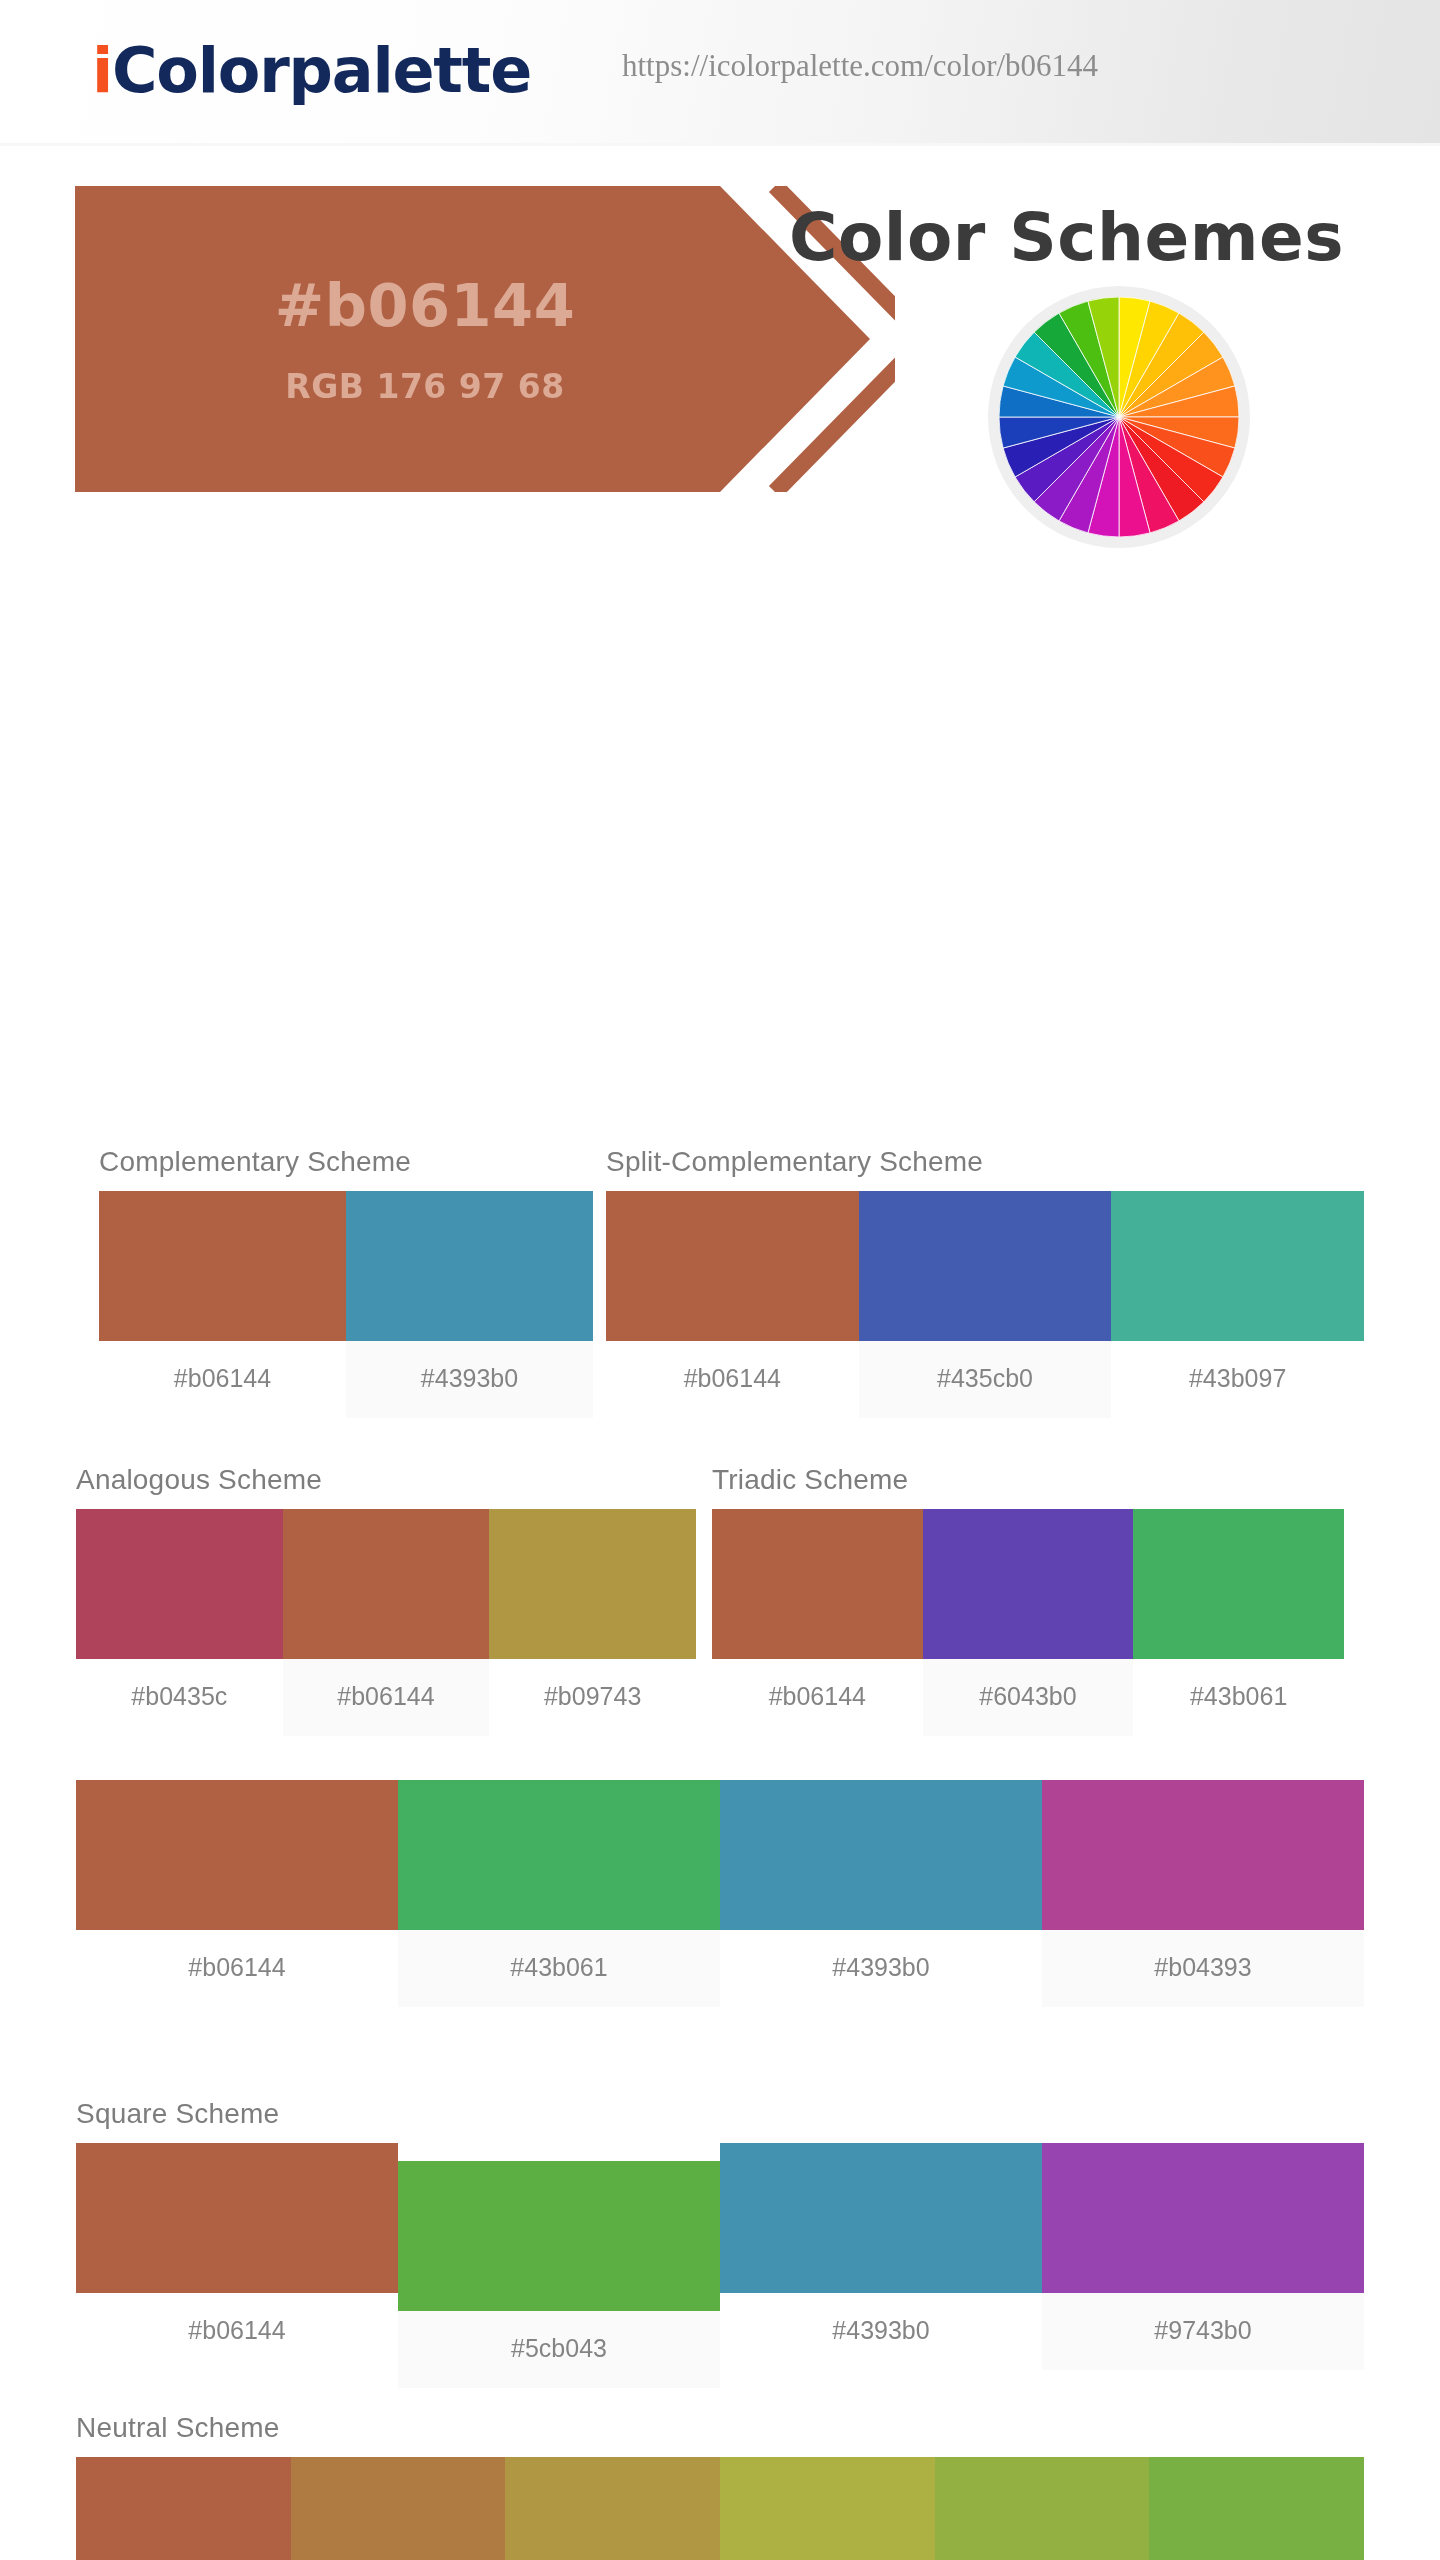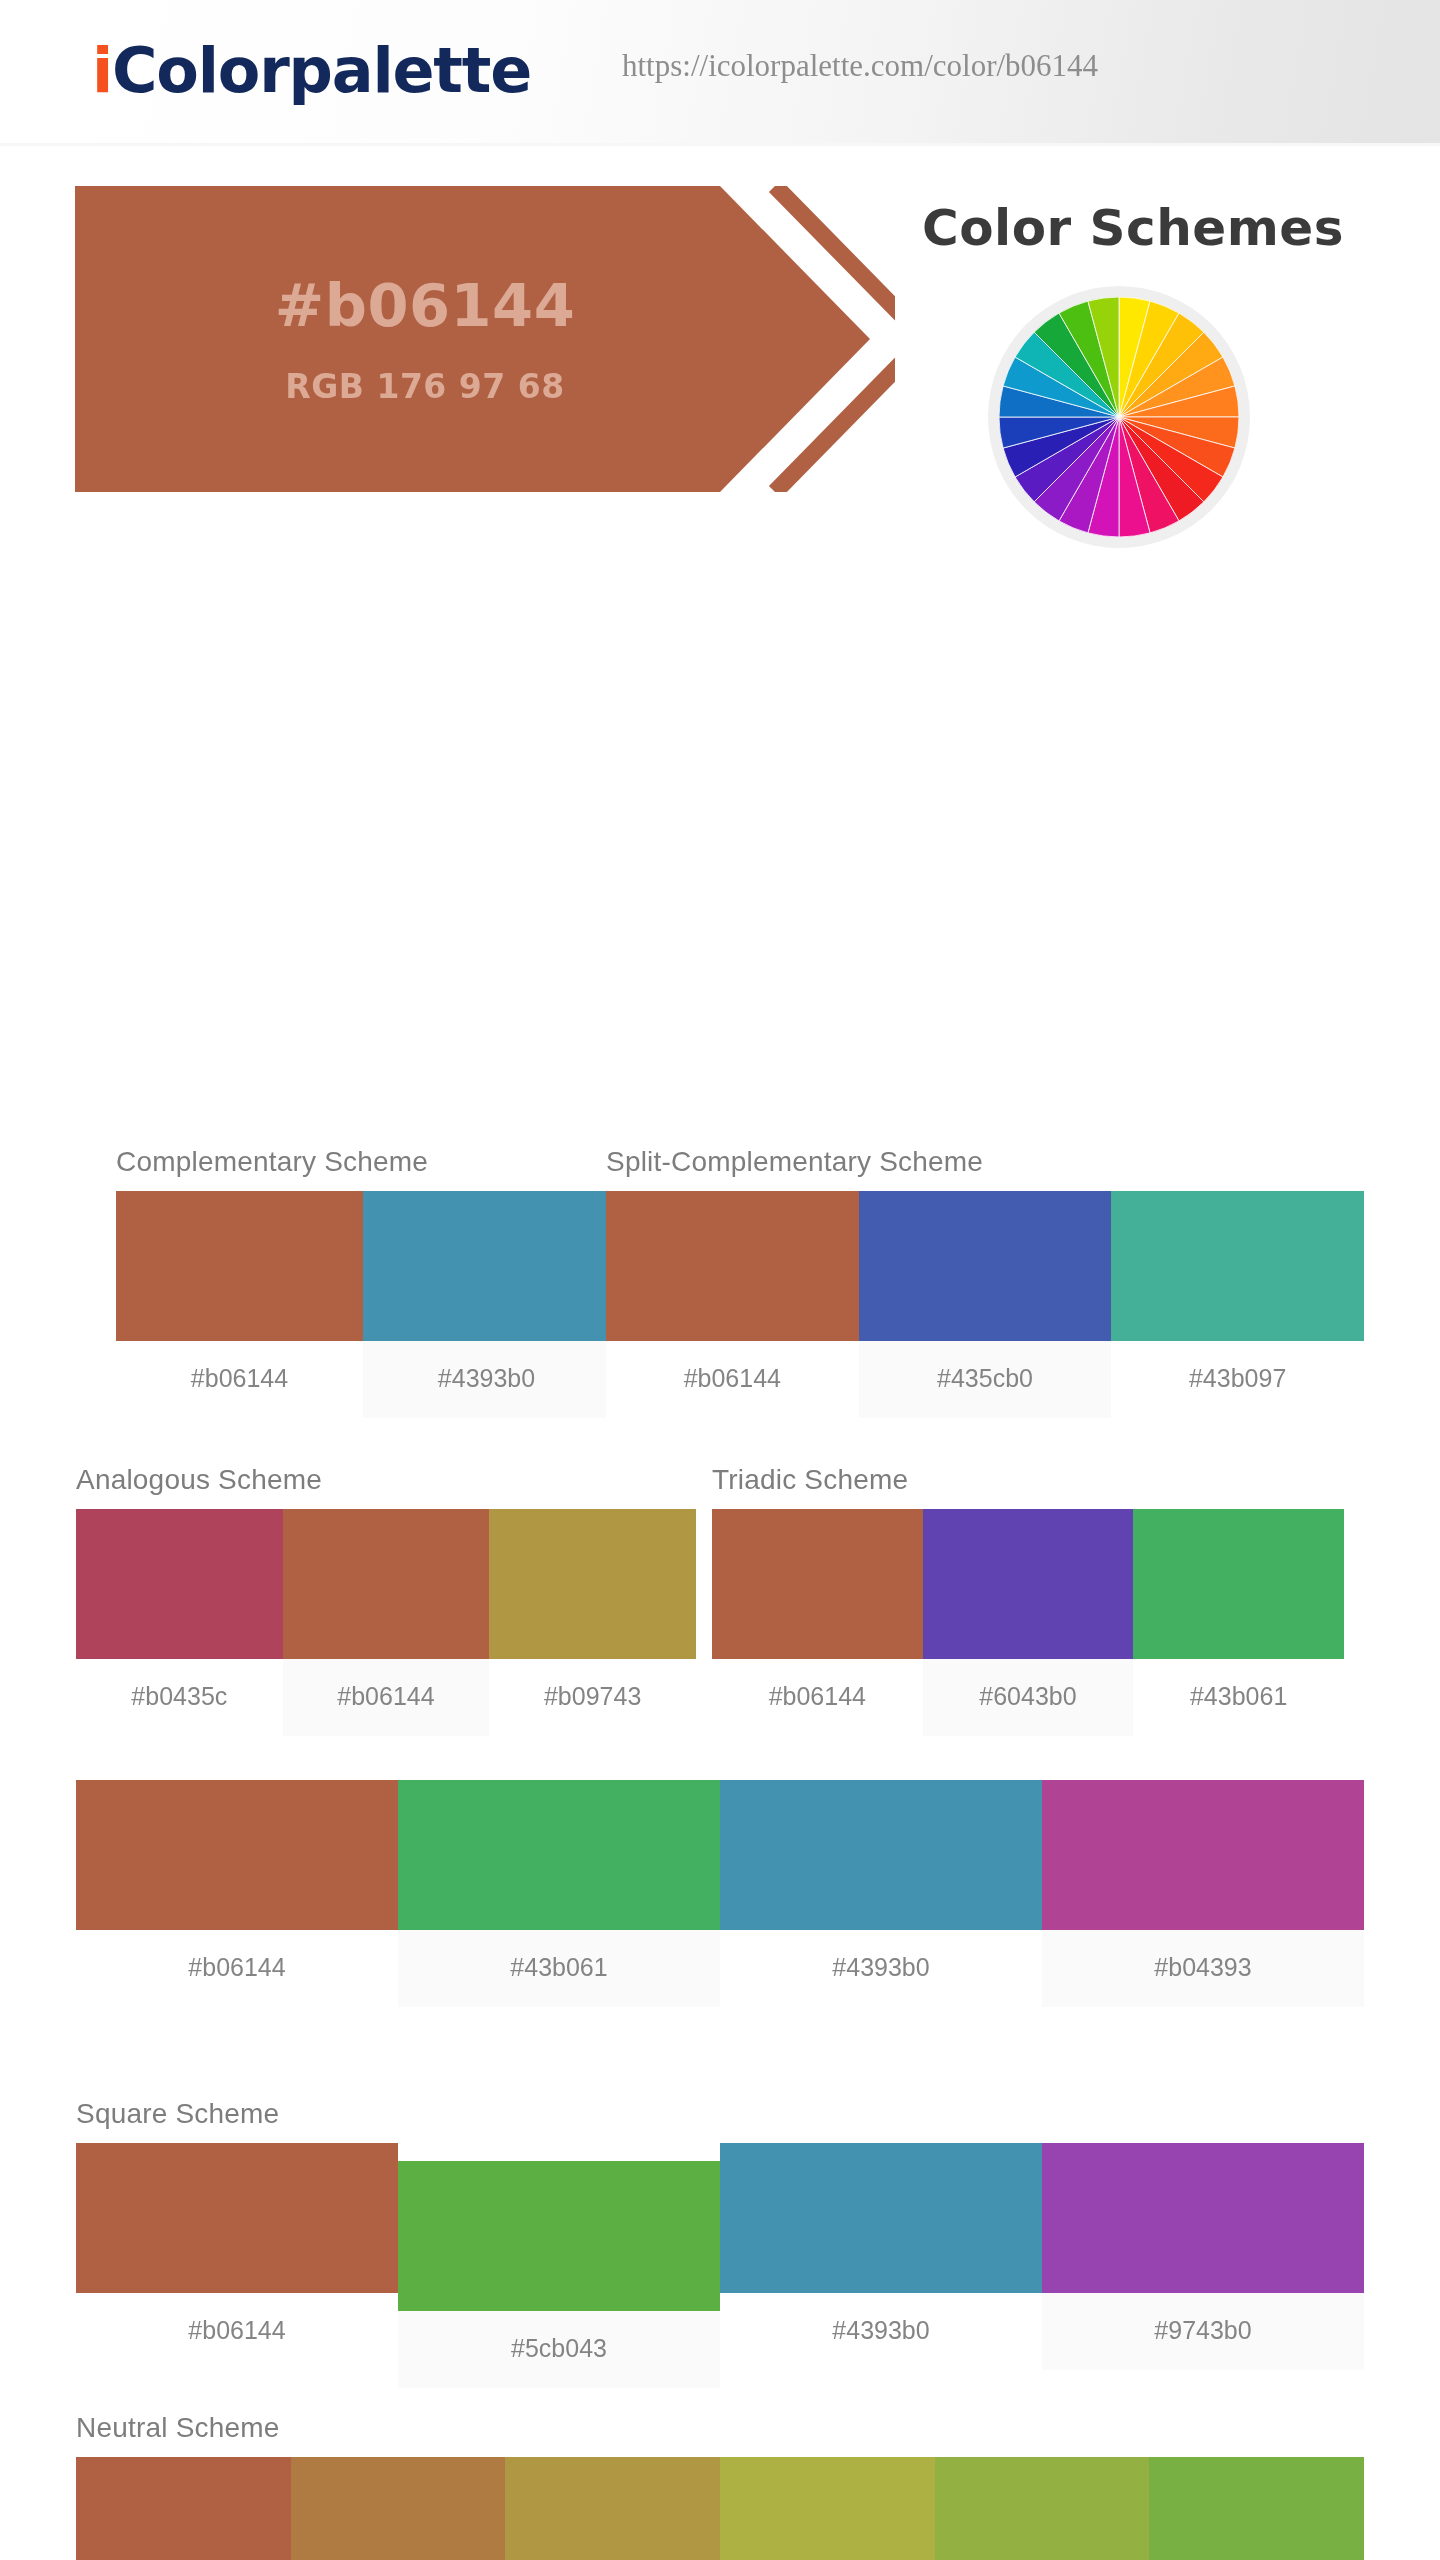--- a/index.html
+++ b/index.html
@@ -83,21 +83,21 @@
     font-weight: bold;
     color: #dca995;
     letter-spacing: 0.5px;
     font-family: "DejaVu Sans", sans-serif;
   }
 
   .schemes-title {
     position: absolute;
     right: 96px;
     top: 53px;
-    font-size: 50px;
+    font-size: 66px;
     font-weight: bold;
     color: #3b3b3b;
     letter-spacing: 0.5px;
     font-family: "DejaVu Sans", sans-serif;
     white-space: nowrap;
   }
   .wheel-wrap {
     position: absolute;
     left: 988px;
     top: 140px;
@@ -200,21 +200,21 @@
         <path d="M120,120 L4.088900845311784,88.94171458769756 A120,120 0 0,1 16.076951545867374,59.999999999999986 Z" fill="#0e9acd" stroke="#ffffff" stroke-width="0.8"></path>
         <path d="M120,120 L16.076951545867374,59.999999999999986 A120,120 0 0,1 35.14718625761428,35.14718625761431 Z" fill="#0fb5b5" stroke="#ffffff" stroke-width="0.8"></path>
         <path d="M120,120 L35.14718625761428,35.14718625761431 A120,120 0 0,1 59.99999999999994,16.076951545867388 Z" fill="#17a83a" stroke="#ffffff" stroke-width="0.8"></path>
         <path d="M120,120 L59.99999999999994,16.076951545867388 A120,120 0 0,1 88.94171458769753,4.088900845311798 Z" fill="#4cbf10" stroke="#ffffff" stroke-width="0.8"></path>
         <path d="M120,120 L88.94171458769753,4.088900845311798 A120,120 0 0,1 119.99999999999997,0 Z" fill="#96d409" stroke="#ffffff" stroke-width="0.8"></path>
       </svg>
   </div>
 </div>
 
 <div class="sections" id="sections">
-    <div class="scheme-block" style="left: 76px; top: 620px; width: 494px; padding-left: 40px;">
+    <div class="scheme-block" style="left: 59px; top: 620px; width: 494px; padding-left: 40px;">
       <div class="scheme-label">Complementary Scheme</div>
       <div class="swatch-strip" style="width: 494px;">
         <div class="swatch" style="width: 247px;">
           <div class="swatch-color" style="background: rgb(176, 97, 68); height: 150px;"></div>
           <div class="swatch-hex">#b06144</div>
         </div>
         <div class="swatch" style="width: 247px;">
           <div class="swatch-color" style="background: rgb(67, 147, 176); height: 150px;"></div>
           <div class="swatch-hex alt">#4393b0</div>
         </div>

